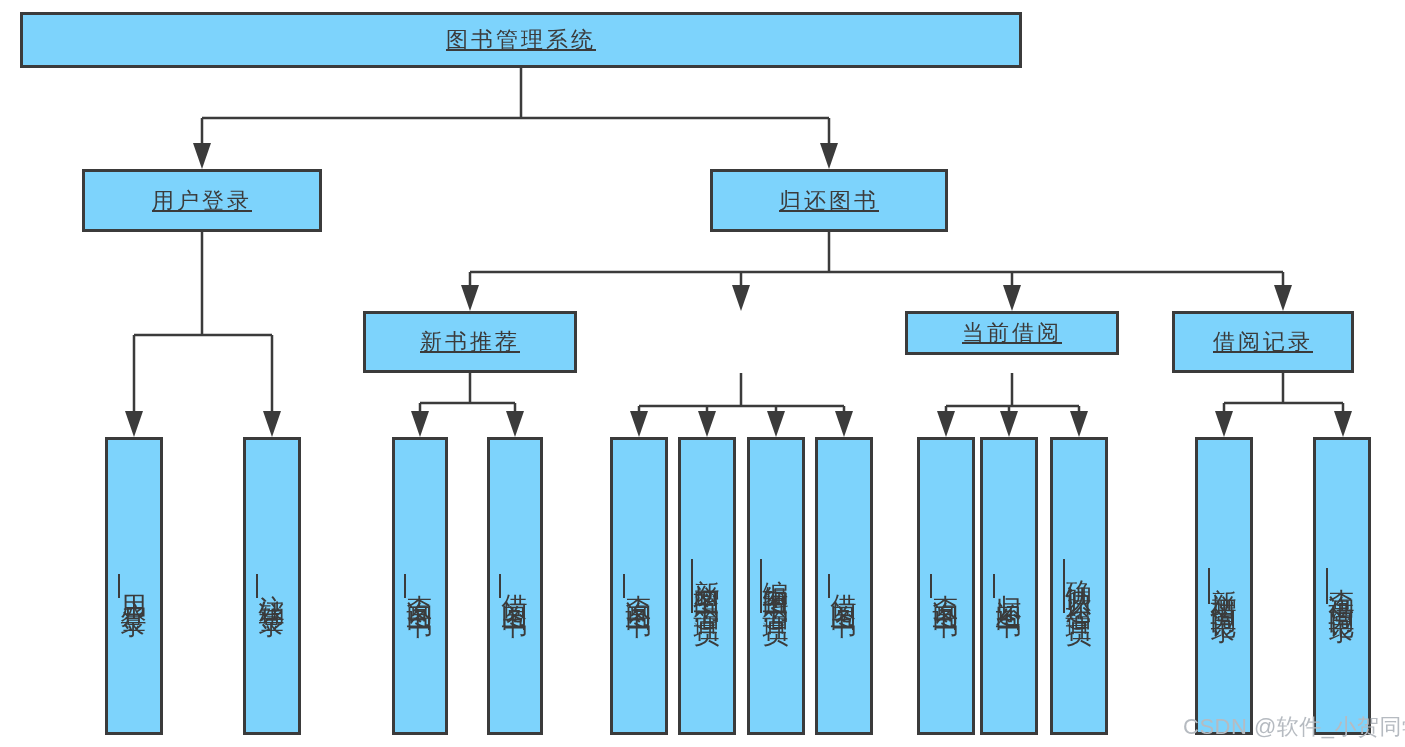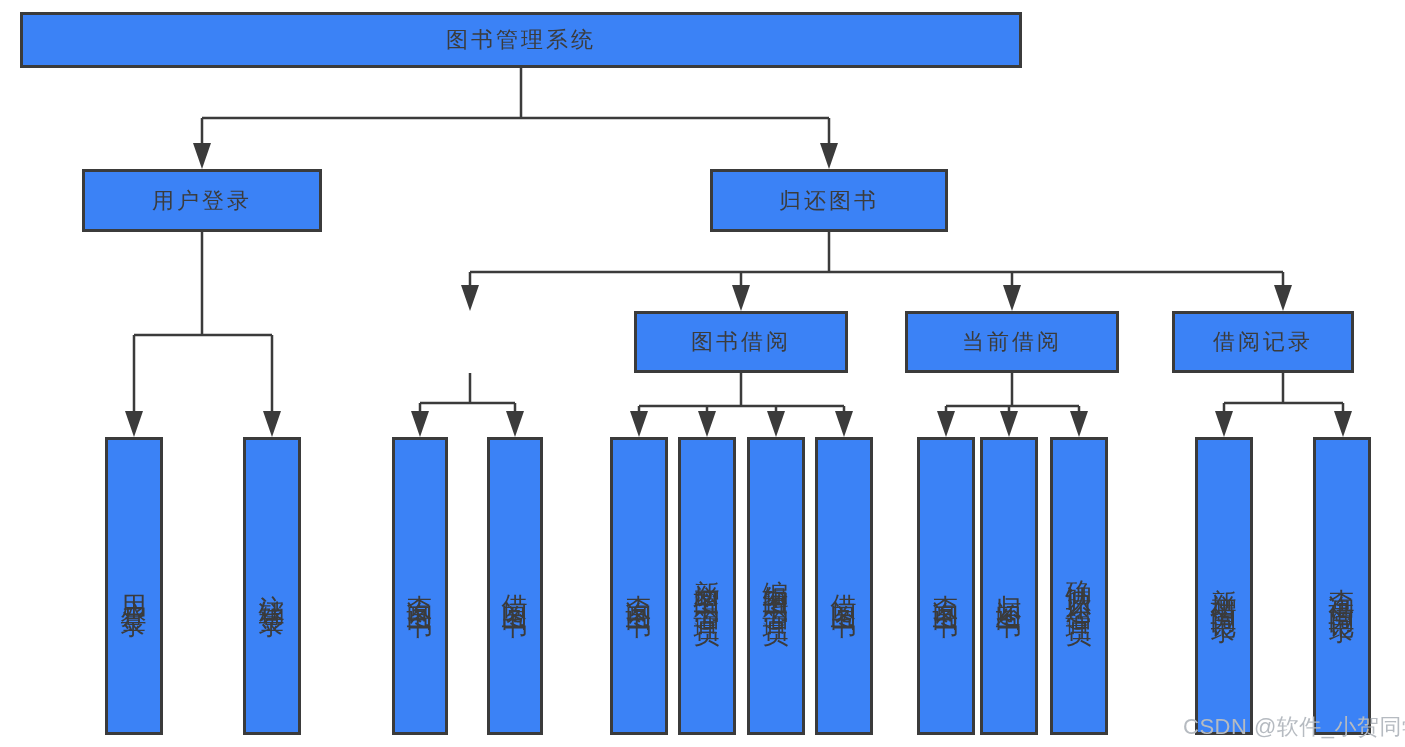--- a/index.html
+++ b/index.html
@@ -11,27 +11,28 @@
     position:relative;
     width:1405px;height:747px;
     background:#ffffff;
     font-family:"Liberation Sans","DejaVu Sans",sans-serif;
     overflow:hidden;
   }
   #lines{position:absolute;left:0;top:0;z-index:0;}
   .box{
     position:absolute;
     box-sizing:border-box;
-    background:#3b82f6;
+    background:#7dd3fc;
     border:3px solid var(--ink);
     color:var(--ink);
     display:flex;
     align-items:center;
     justify-content:center;
     z-index:1;
+    text-decoration:underline;
   }
   .h-box{
     font-size:22px;
     letter-spacing:3px;
     white-space:nowrap;
   }
   .v-box{
     writing-mode:vertical-rl;
     text-orientation:mixed;
     font-size:26px;
@@ -39,21 +40,21 @@
     line-height:1;
   }
   
   .n-root{left:20px;top:12px;width:1002px;height:56px;}
   
   .n-l21{left:82px;top:169px;width:240px;height:63px;}
   .n-l22{left:710px;top:169px;width:238px;height:63px;}
   
   .n-l31{left:363px;top:311px;width:214px;height:62px;}
   .n-l32{left:634px;top:311px;width:214px;height:62px;}
-  .n-l33{left:905px;top:311px;width:214px;height:62px;}
+  .n-l33{left:905px;top:311px;width:214px;height:44px;}
   .n-l34{left:1172px;top:311px;width:182px;height:62px;}
   
   .leaf{top:437px;height:298px;width:58px;}
   .n-a1{left:105px;}  .n-a2{left:243px;}
   .n-b1{left:392px;width:56px;}  .n-b2{left:487px;width:56px;}
   .n-c1{left:610px;}  .n-c2{left:678px;}  .n-c3{left:747px;}  .n-c4{left:815px;}
   .n-d1{left:917px;}  .n-d2{left:980px;}  .n-d3{left:1050px;}
   .n-e1{left:1195px;} .n-e2{left:1313px;}
   #watermark{
     position:absolute;
@@ -111,21 +112,21 @@
       <polygon points="1215,411 1233,411 1224,437"></polygon>
       <polygon points="1334,411 1352,411 1343,437"></polygon>
     </g>
   </svg>
 
   <div class="box h-box n-root">图书管理系统</div>
 
   <div class="box h-box n-l21">用户登录</div>
   <div class="box h-box n-l22">归还图书</div>
 
-  <div class="box h-box n-l32">图书借阅</div>
+  <div class="box h-box n-l31">新书推荐</div>
   <div class="box h-box n-l33">当前借阅</div>
   <div class="box h-box n-l34">借阅记录</div>
 
   <div class="box v-box leaf n-a1">用户登录</div>
   <div class="box v-box leaf n-a2">注销登录</div>
 
   <div class="box v-box leaf n-b1">查询图书</div>
   <div class="box v-box leaf n-b2">借阅图书</div>
 
   <div class="box v-box leaf n-c1">查询图书</div>

